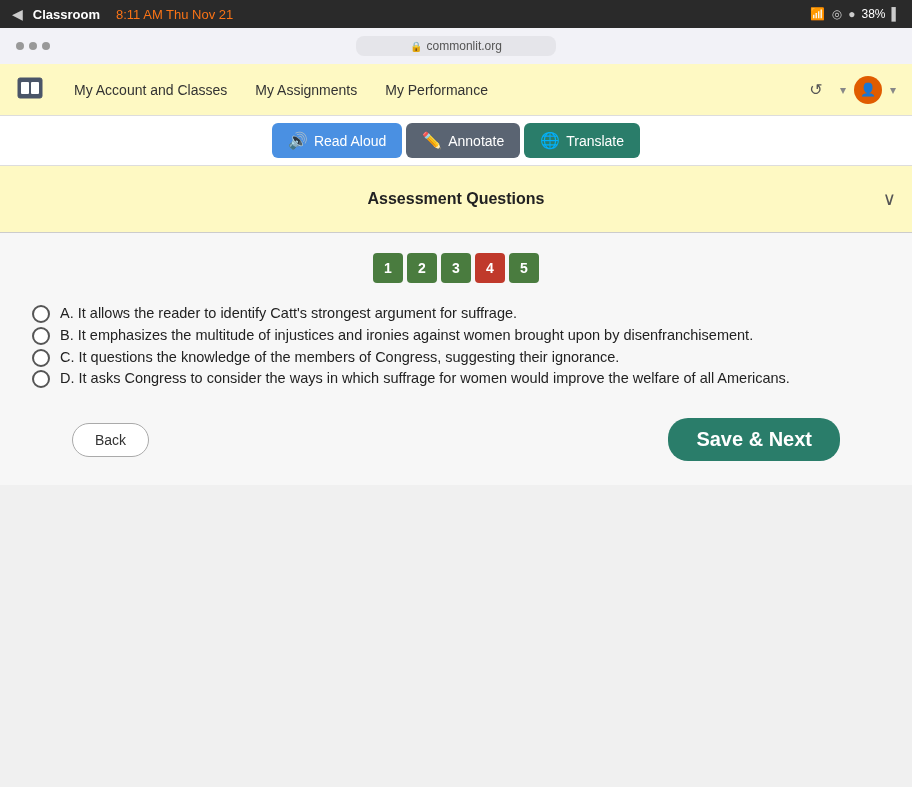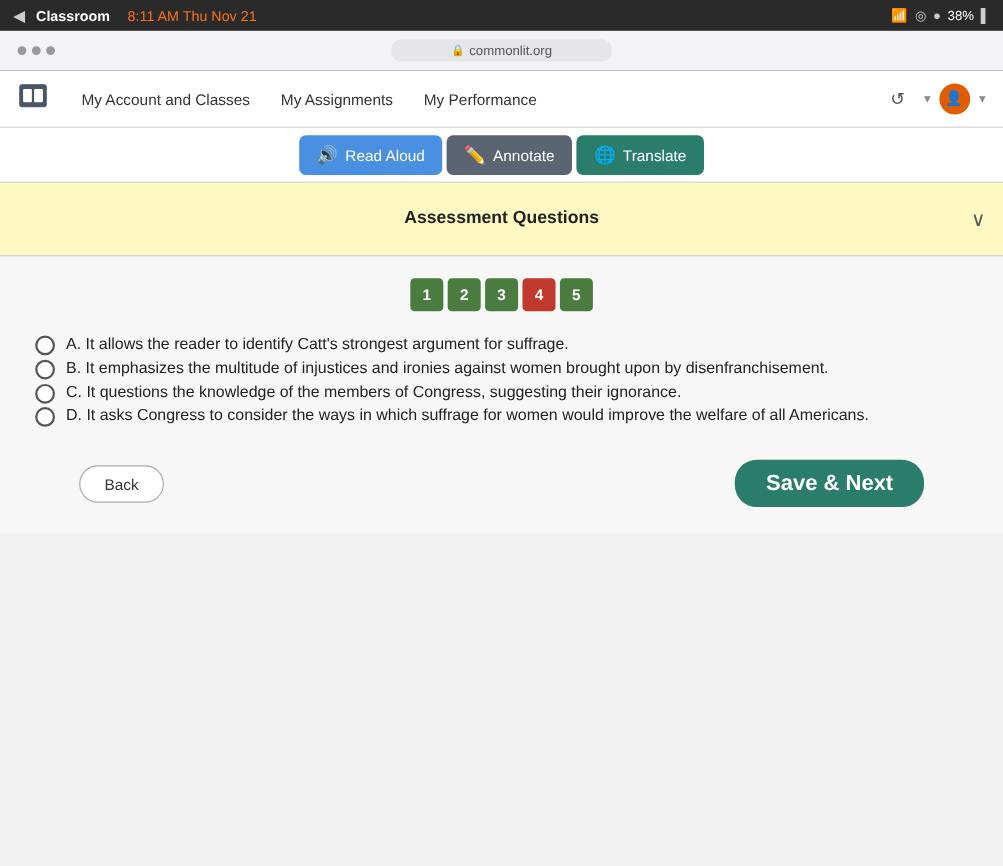--- a/index.html
+++ b/index.html
@@ -77,21 +77,21 @@
       display: flex;
       align-items: center;
       gap: 4px;
       min-width: 200px;
       justify-content: center;
     }
     .lock-icon { font-size: 10px; color: #888; }
 
     
     .nav-bar {
-      background: #ffffff;
+      background: #fef9c3;
       display: flex;
       align-items: center;
       padding: 0 16px;
       height: 52px;
       border-bottom: 1px solid #ddd;
       gap: 0;
     }
     .nav-logo {
       margin-right: 16px;
     }

